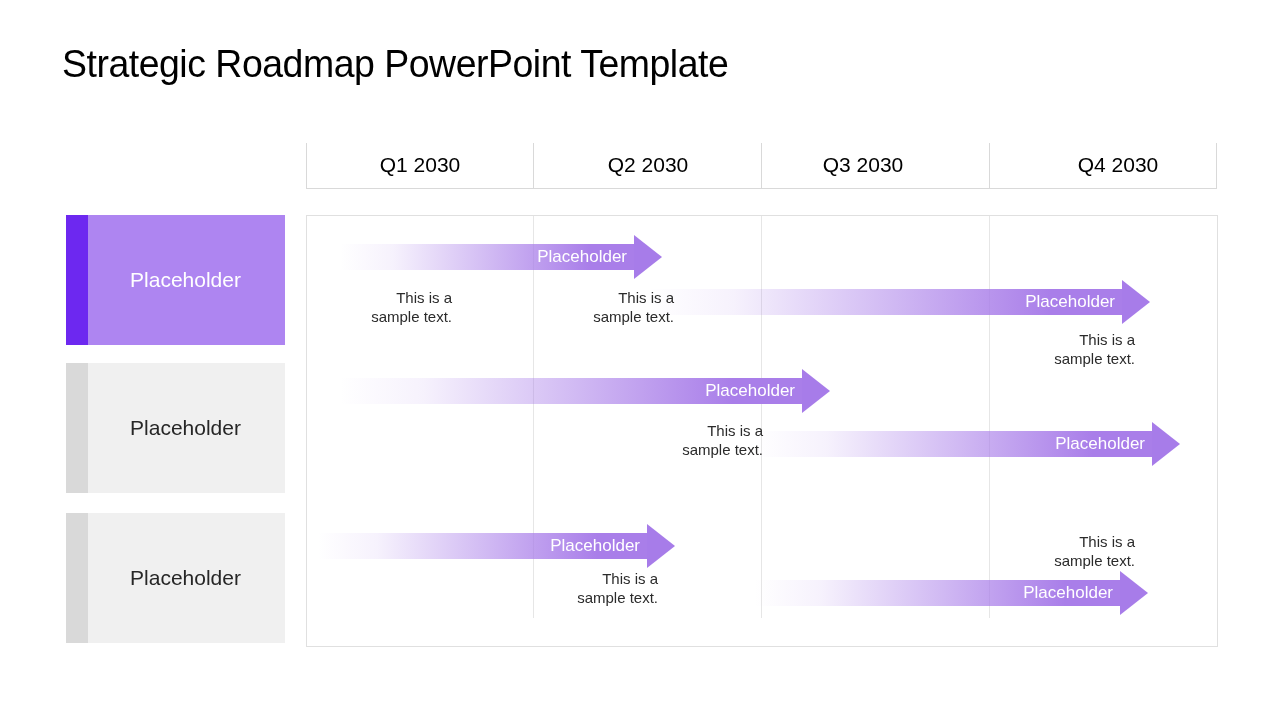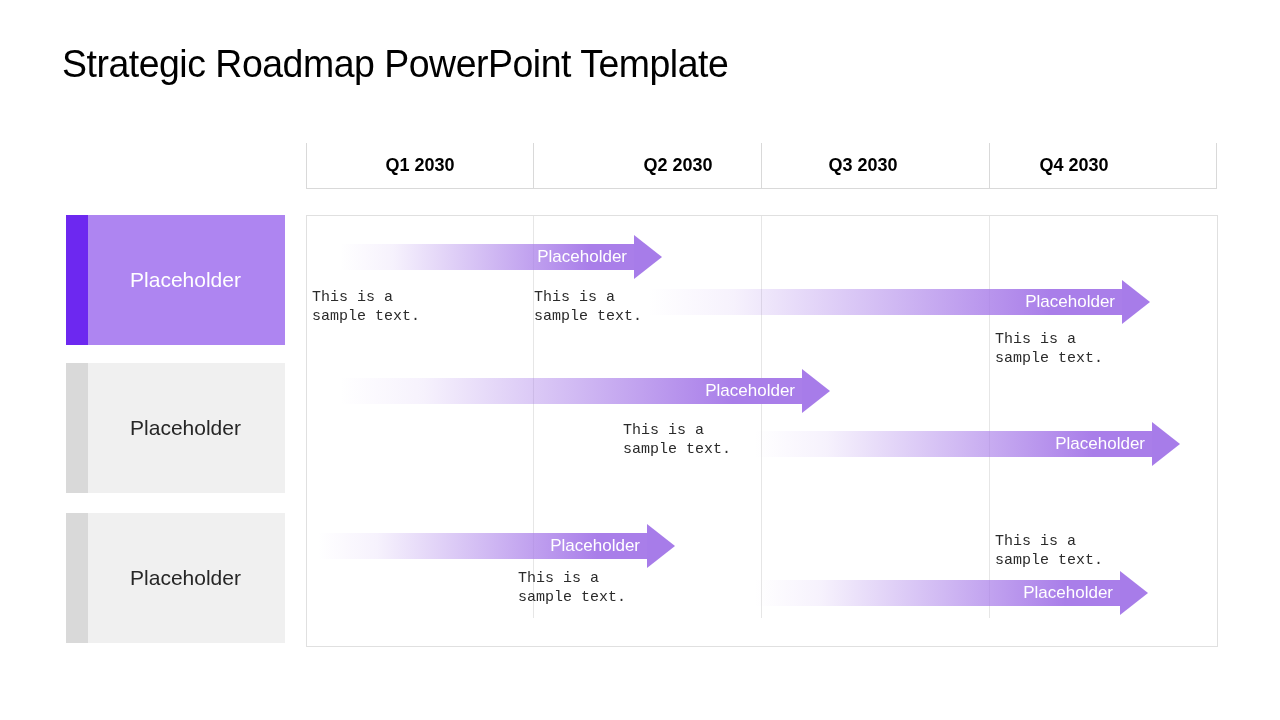--- a/index.html
+++ b/index.html
@@ -16,21 +16,21 @@
     left:62px;top:42px;width:900px;
     font-size:39px;font-weight:500;color:#000;
     letter-spacing:-0.5px;transform:scaleX(0.96);transform-origin:left center;
     white-space:nowrap;
   }
 
   
   .qheader{
     top:142px;width:228px;height:46px;
     display:flex;align-items:center;justify-content:center;
-    font-size:18px;font-weight:bold;color:#000;
+    font-size:21px;font-weight:normal;color:#000;
   }
   .vdiv{top:143px;height:45px;width:1px;background:#d9d9d9;}
   .header-underline{top:188px;left:306px;width:911px;height:1px;background:#d9d9d9;}
 
   
   .content-border{
     left:306px;top:215px;width:910px;height:430px;
     border:1px solid #e0e0e0;background:transparent;
   }
   .gridline{top:216px;height:402px;width:1px;background:#e6e6e6;}
@@ -64,39 +64,39 @@
   }
   .arrow-head{
     position:absolute;right:0;top:0;width:0;height:0;
     border-top:22px solid transparent;
     border-bottom:22px solid transparent;
     border-left:28px solid #a77ce9;
   }
 
   
   .sample{
-    width:140px;text-align:left;
-    font-size:15px;line-height:19px;color:#2b2b2b;font-family:Liberation Mono, monospace;
+    width:140px;text-align:right;
+    font-size:15px;line-height:19px;color:#2b2b2b;
   }
 </style>
 </head>
 <body>
 
 <div class="abs slide-title">Strategic Roadmap PowerPoint Template</div>
 
 <div class="abs qheader" style="left:306px;">
     <span>Q1 2030</span>
   </div>
-<div class="abs qheader" style="left:564px;">
+<div class="abs qheader" style="left:534px;">
     <span>Q2 2030</span>
   </div>
 <div class="abs qheader" style="left:749px;">
     <span>Q3 2030</span>
   </div>
-<div class="abs qheader" style="left:960px;">
+<div class="abs qheader" style="left:1004px;">
     <span>Q4 2030</span>
   </div>
 
 <div class="abs vdiv" style="left:306px;"></div>
 <div class="abs vdiv" style="left:533px;"></div>
 <div class="abs vdiv" style="left:761px;"></div>
 <div class="abs vdiv" style="left:989px;"></div>
 <div class="abs vdiv" style="left:1216px;"></div>
 <div class="abs header-underline"></div>
 

